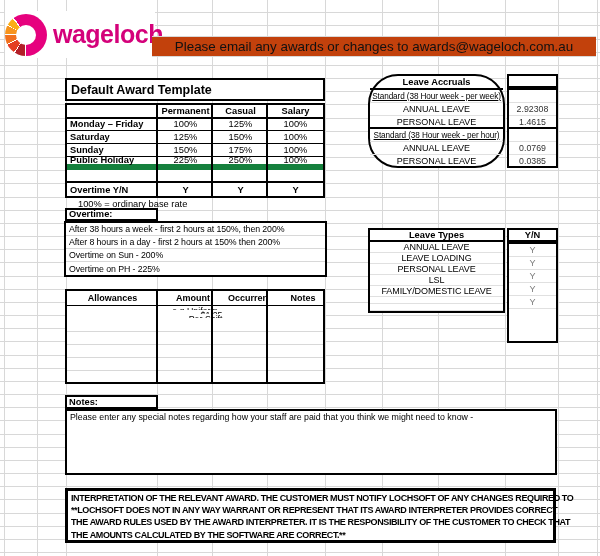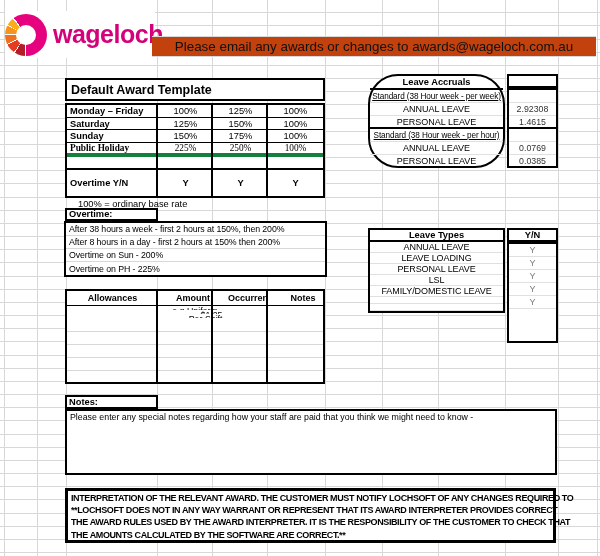--- a/index.html
+++ b/index.html
@@ -38,21 +38,21 @@
   .award-table{left:65px;top:103px;width:260px;height:95px;font-size:9.3px;display:flex;flex-direction:column;}
   .r{display:flex;box-sizing:border-box;align-items:center;}
   .c{box-sizing:border-box;overflow:hidden;white-space:nowrap;}
   .c.lab{width:91px;padding-left:3px;text-align:left;}
   .c.v{width:55px;text-align:center;}
   .c.vl{flex:1;text-align:center;}
   .at-head{height:13.5px;border-bottom:2px solid #000;font-weight:bold;}
   .at-head .c{text-align:center;}
   .at-row{height:12.7px;border-bottom:1px solid #000;}
   .at-row .lab{font-weight:bold;}
-  .at-row.thick{height:13.7px;border-bottom:4px solid #15803d;font-family:Liberation Serif, serif;}
+  .at-row.thick{height:13.7px;border-bottom:6px solid #15803d;}
   .at-blank{height:13.2px;border-bottom:2px solid #000;}
   .at-ot{flex:1;font-weight:bold;}
 
   .footnote{position:absolute;left:78px;top:199px;font-size:9.3px;}
 
   .ot-label{left:65px;top:207.5px;width:93px;height:13.5px;display:flex;align-items:center;
     font-weight:bold;font-size:9.3px;padding-left:2px;}
   .ot-box{left:64px;top:221px;width:263px;height:56px;font-size:8.8px;display:flex;flex-direction:column;}
   .ot-box .line{height:13px;display:flex;align-items:center;padding-left:3px;border-bottom:1px solid #d8d8d8;box-sizing:border-box;letter-spacing:-0.1px;}
   .ot-box .line:last-child{border-bottom:none;flex:1;}
@@ -126,20 +126,26 @@
   </div>
 
   <div class="email-row">Please email any awards or changes to awards@wageloch.com.au</div>
 
   <div class="bx award-title">Default Award Template</div>
 
   <div class="bx award-table" style="position:absolute;">
     <div class="tv" style="left:89px"></div>
     <div class="tv" style="left:144px"></div>
     <div class="tv" style="left:199px"></div>
+    <div class="r at-head">
+      <span class="c lab"></span>
+      <span class="c v">Permanent</span>
+      <span class="c v">Casual</span>
+      <span class="c vl">Salary</span>
+    </div>
     <div class="r at-row">
       <span class="c lab">Monday – Friday</span>
       <span class="c v">100%</span>
       <span class="c v">125%</span>
       <span class="c vl">100%</span>
     </div>
     <div class="r at-row">
       <span class="c lab">Saturday</span>
       <span class="c v">125%</span>
       <span class="c v">150%</span>

